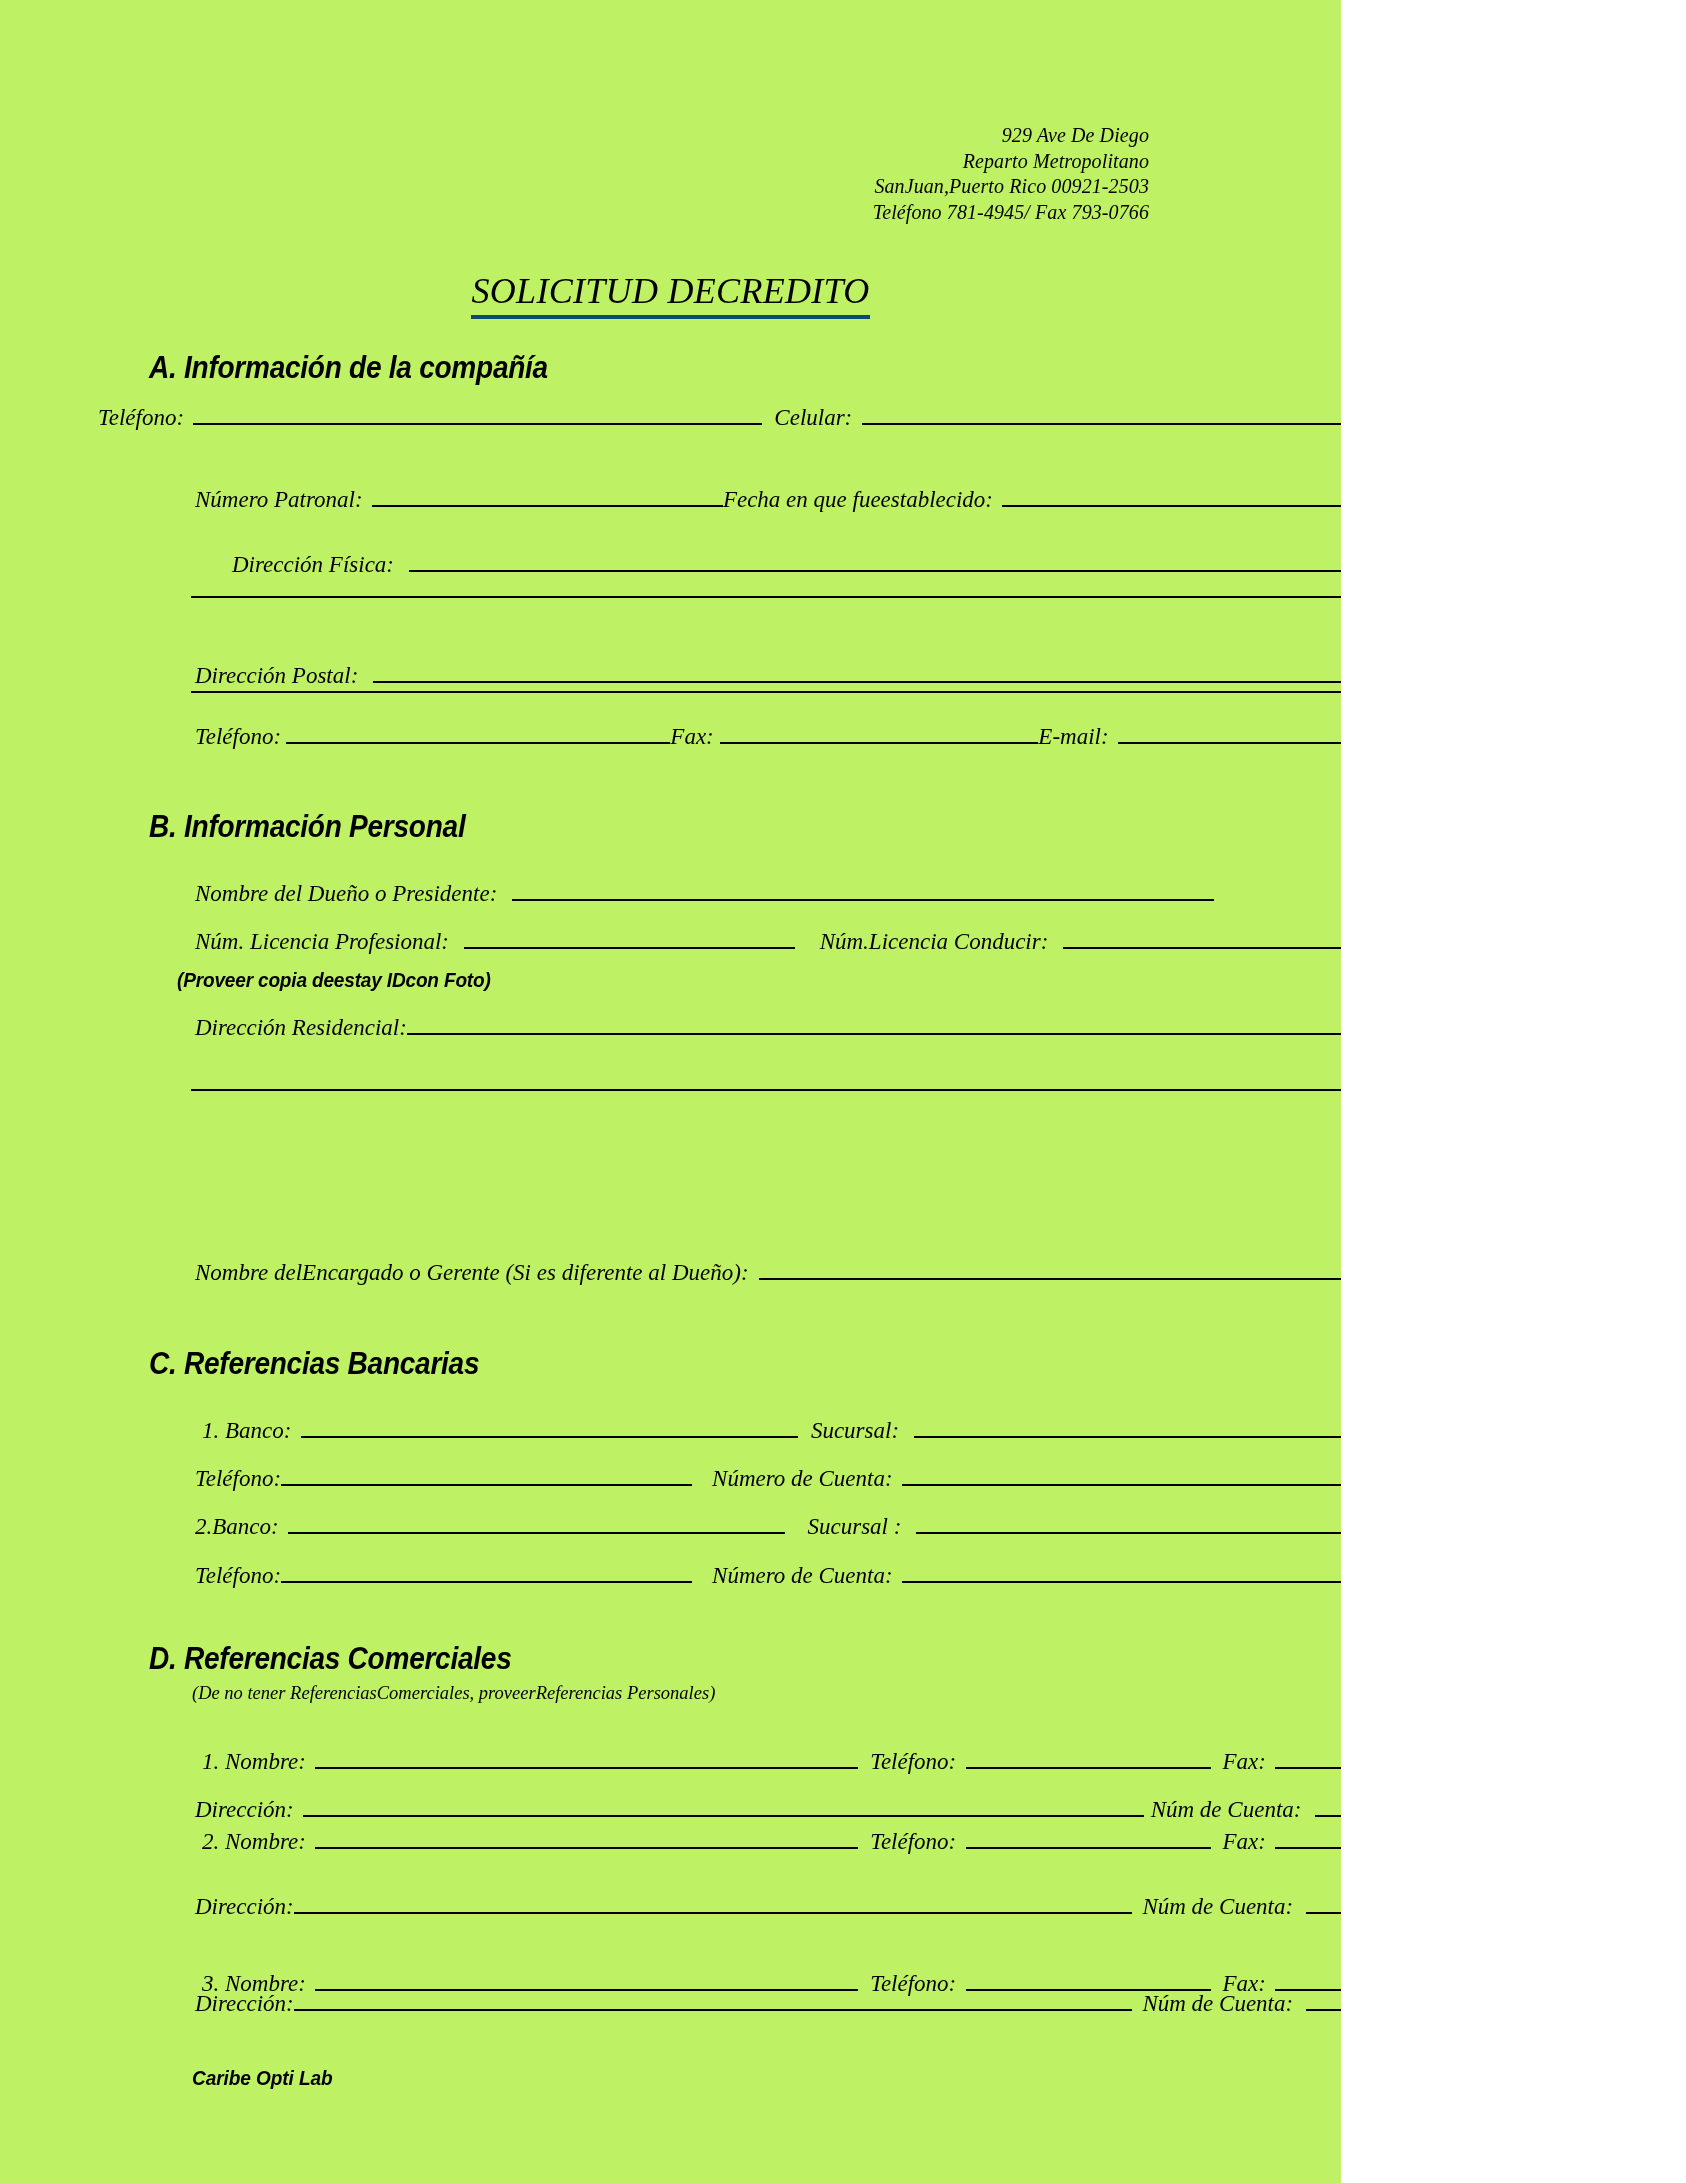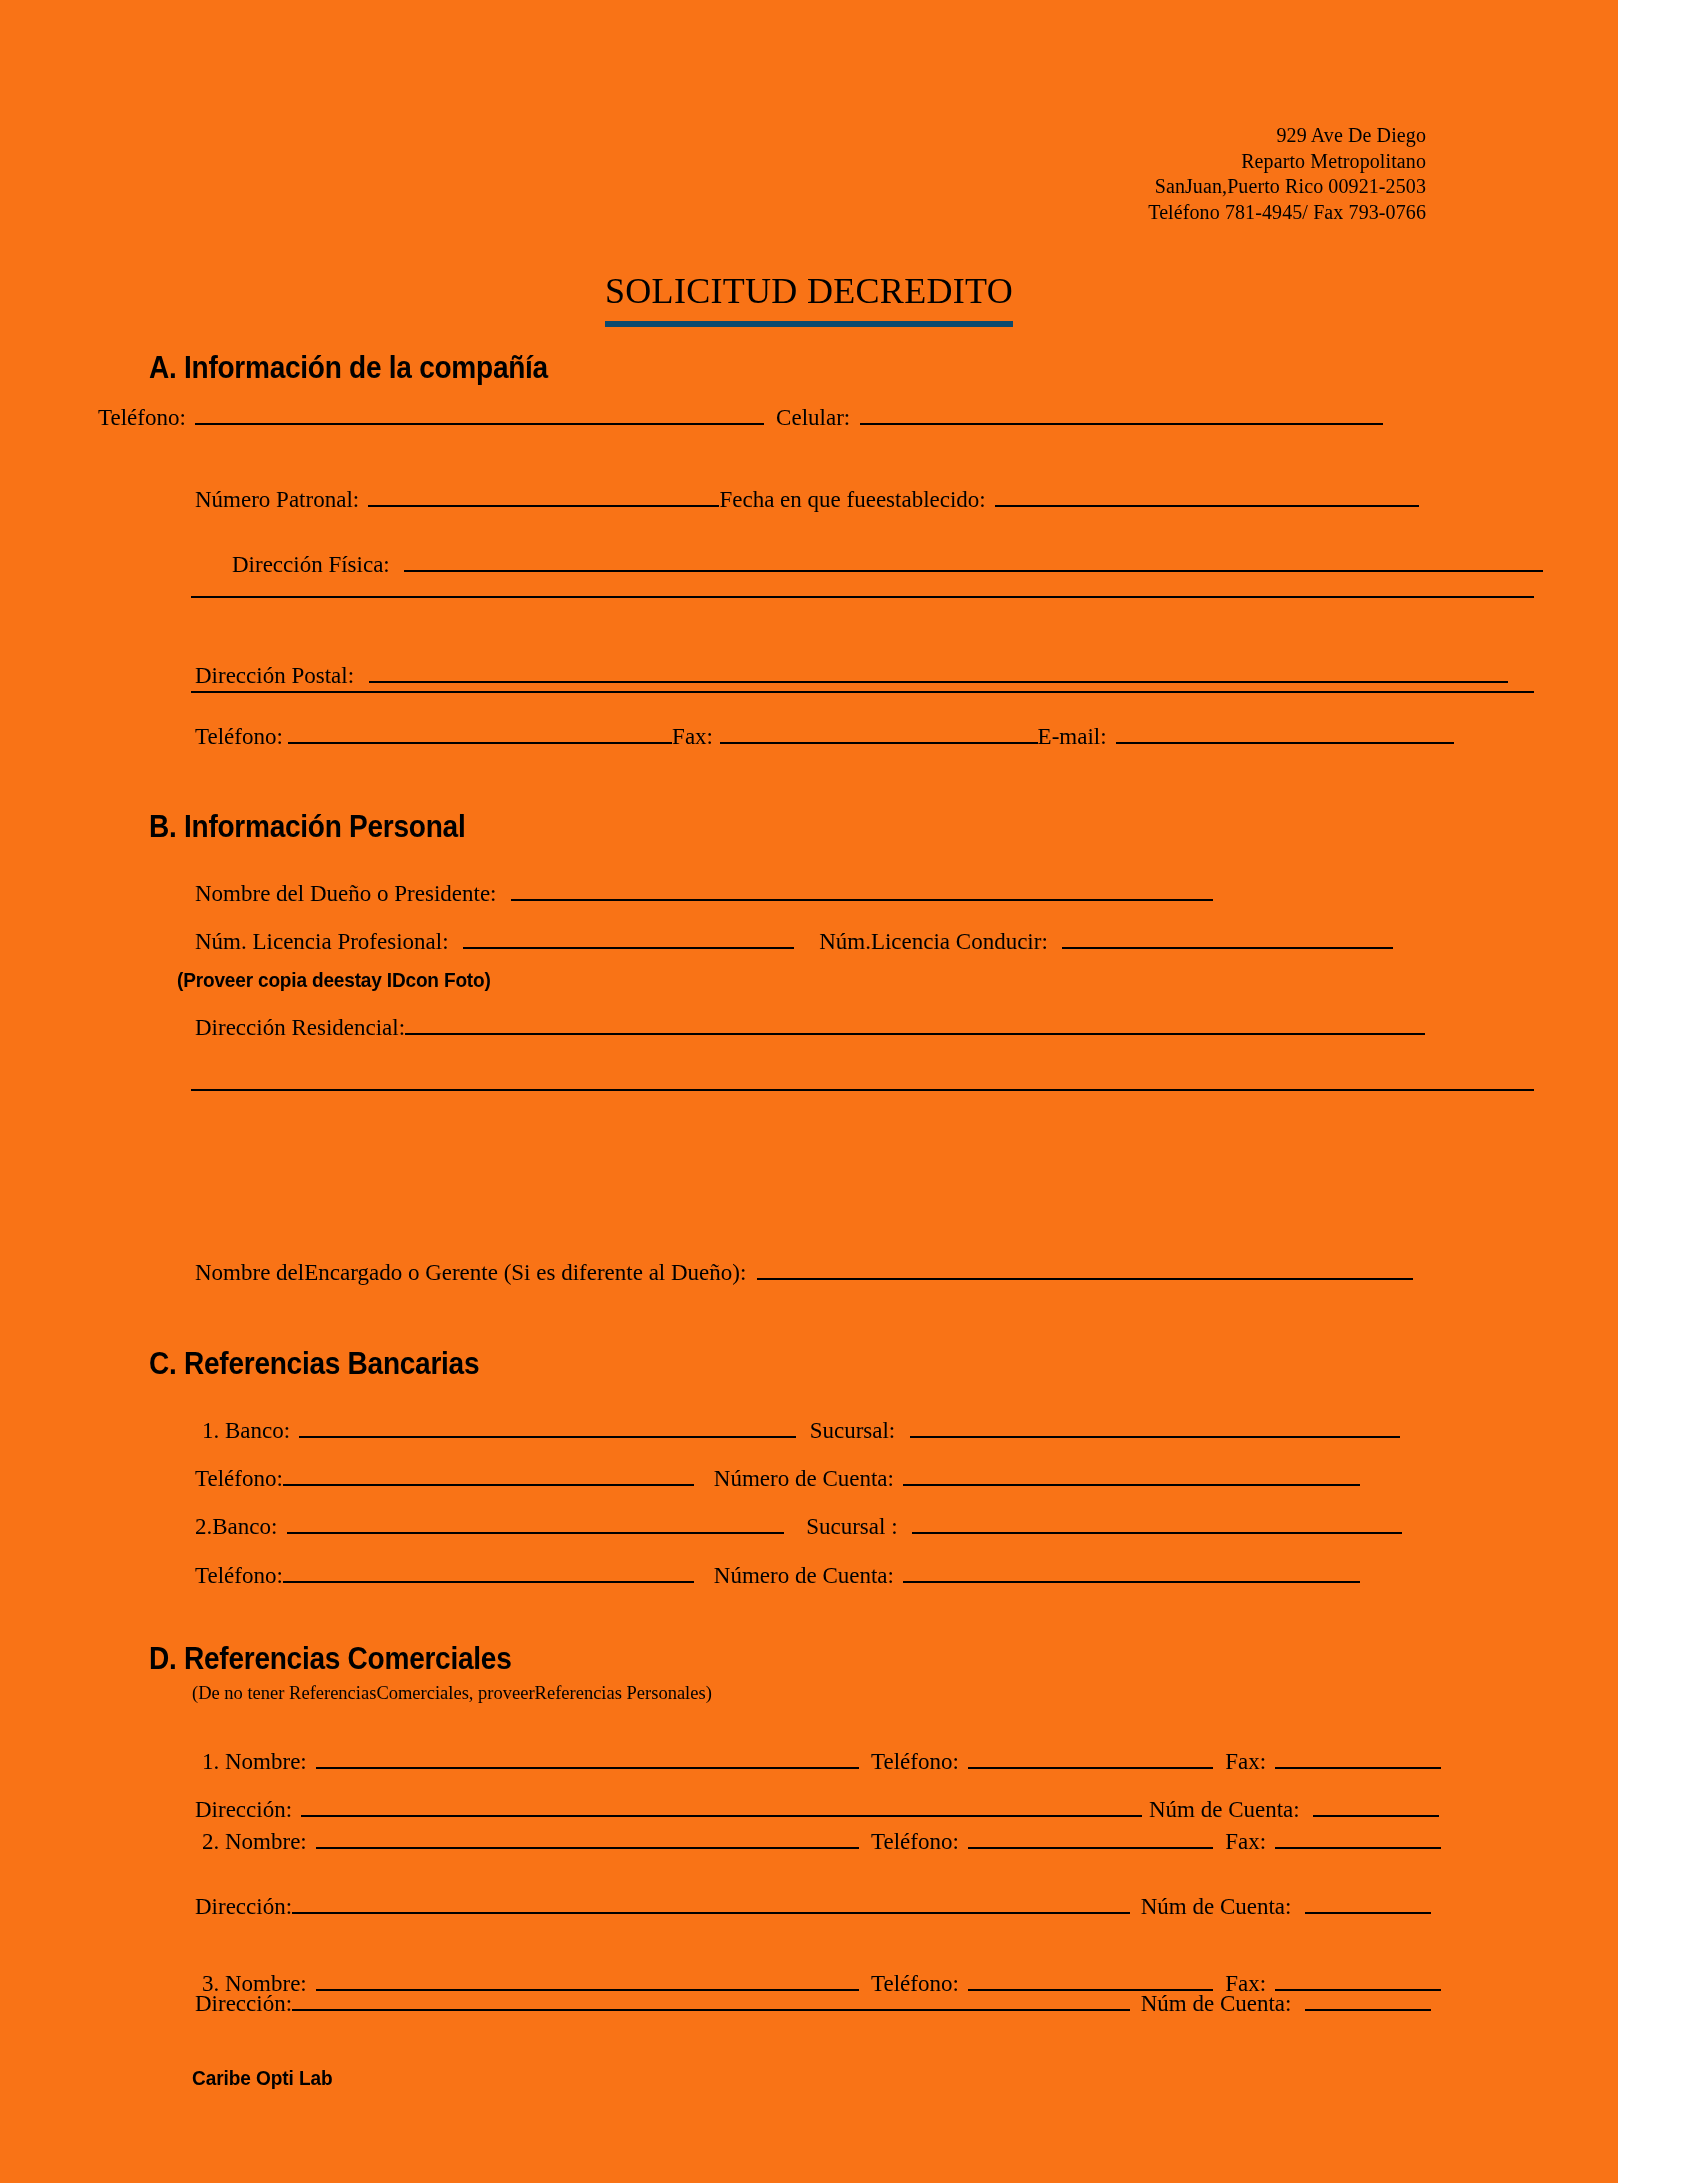--- a/index.html
+++ b/index.html
@@ -6,24 +6,25 @@
     margin: 0;
     padding: 0;
     background: #ffffff;
   }
   body {
     font-family: "Liberation Serif", "DejaVu Serif", serif;
     color: #000000;
   }
   .page {
     position: relative;
-    width: 1618px;
+    width: 1341px;
     height: 2183px;
-    background: #f97316;
+    background: #bef264;
     overflow: hidden;
+    font-style: italic;
   }
 
   
   .addr {
     position: absolute;
     right: 192px;
     top: 123px;
     text-align: right;
     font-size: 20px;
     line-height: 1.28;
@@ -35,22 +36,22 @@
   .doc-title {
     position: absolute;
     left: 0;
     right: 0;
     top: 270px;
     text-align: center;
     font-size: 36px;
     letter-spacing: 0.3px;
   }
   .doc-title .ul {
-    border-bottom: 6px solid #0c4a6e;
-    padding-bottom: 10px;
+    border-bottom: 4px solid #0c4a6e;
+    padding-bottom: 4px;
   }
 
   
   .sec-h {
     position: absolute;
     font-family: "Liberation Sans Narrow", "Liberation Sans", "DejaVu Sans", sans-serif;
     font-weight: bold;
     font-size: 30.5px;
     letter-spacing: -0.3px;
     white-space: nowrap;

